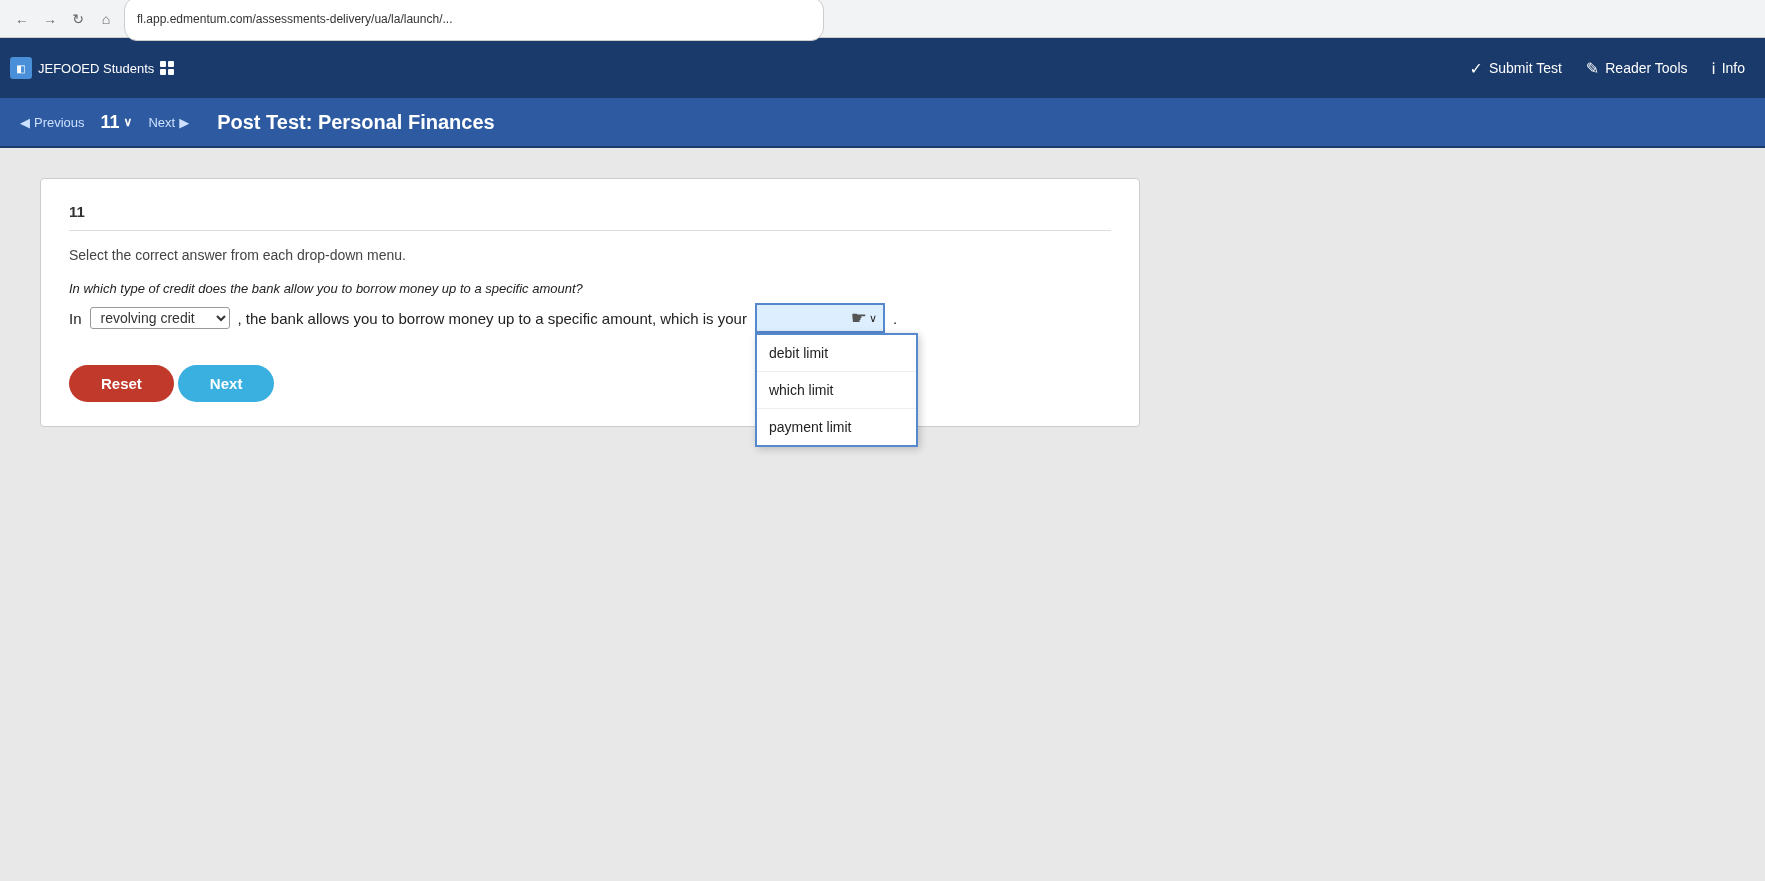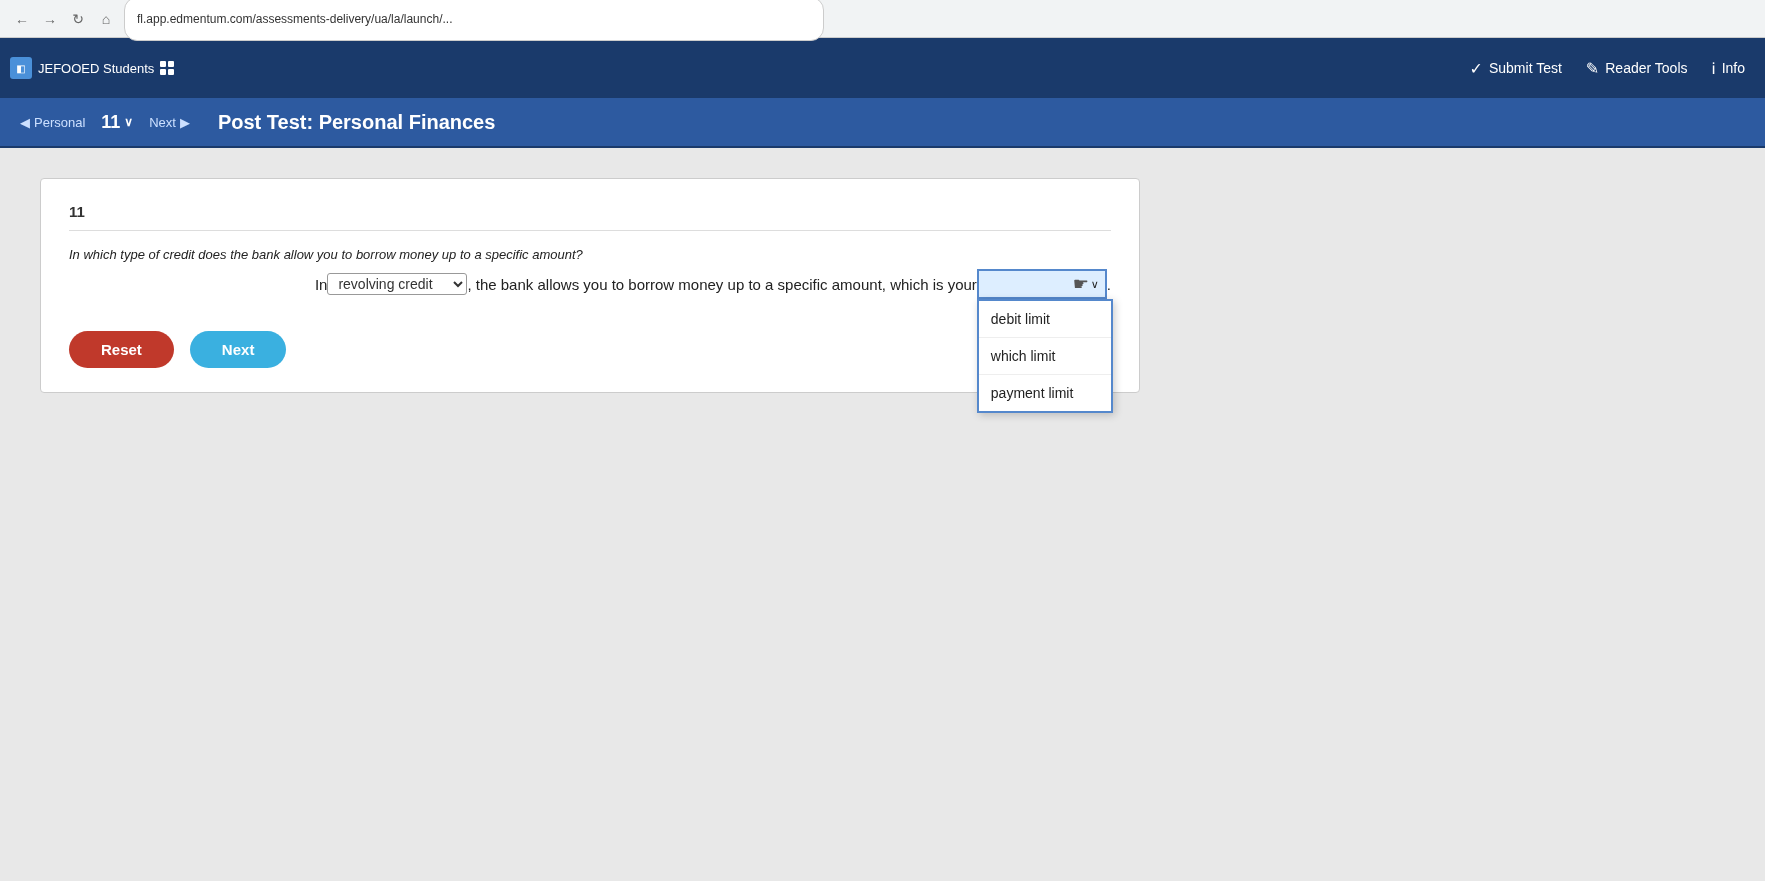--- a/index.html
+++ b/index.html
@@ -192,24 +192,24 @@
       color: #222;
       margin-bottom: 7px;
       font-style: italic;
     }
 
     .question-sentence {
       font-size: 15px;
       color: #222;
       display: flex;
       align-items: center;
+      gap: 8px;
       flex-wrap: wrap;
       margin-bottom: 32px;
       position: relative;
-      justify-content: flex-end;
     }
 
     .dropdown-select {
       border: 1px solid #999;
       border-radius: 3px;
       padding: 1px 6px;
       font-size: 14px;
       background: white;
       cursor: pointer;
       color: #333;
@@ -224,21 +224,21 @@
     }
 
     .dropdown-option:last-child {
       border-bottom: none;
     }
 
     
     .button-row {
       display: flex;
       align-items: center;
-      gap: 16px;
+      gap: 4px;
       margin-top: 10px;
     }
 
     .btn-reset {
       background: #c0392b;
       color: white;
       border: none;
       border-radius: 24px;
       padding: 10px 32px;
       font-size: 15px;
@@ -302,56 +302,57 @@
     <div class="header-action">
       <span class="header-action-icon">ℹ</span>
       <span>Info</span>
     </div>
   </div>
 </div>
 
 <div class="sub-nav">
   <button class="nav-btn">
     <span>◀</span>
-    <span>Personal</span>
+    <span>Previous</span>
   </button>
   <div class="question-number">
     <span>11</span>
     <span style="font-size:12px; cursor:pointer;">∨</span>
   </div>
   <button class="nav-btn">
     <span>Next</span>
     <span>▶</span>
   </button>
   <span class="page-title">Post Test: Personal Finances</span>
 </div>
 
 <div class="main-content">
   <div class="question-card">
     <div class="question-num-badge">11</div>
 
+    <div class="question-instruction">Select the correct answer from each drop-down menu.</div>
 
     <div class="question-text">In which type of credit does the bank allow you to borrow money up to a specific amount?</div>
 
     <div class="question-sentence">
       <span>In</span>
       <select class="dropdown-select">
         <option>revolving credit</option>
         <option>installment credit</option>
         <option>open credit</option>
       </select>
       <span>, the bank allows you to borrow money up to a specific amount, which is your</span>
 
       <div style="position:relative; display:inline-block;">
         <div style="border: 2px solid #5588cc; background:#ddeeff; width:130px; height:30px; display:flex; align-items:center; justify-content:flex-end; padding: 0 6px; cursor:pointer;">
           <span style="font-size:18px; color:#555;">☛</span>
           <span style="font-size:11px; margin-left:2px;">∨</span>
         </div>
 
-        <div style="position:absolute; top:30px; left:0; width:136px; border: 2px solid #5588cc; background:white; box-shadow:2px 2px 8px rgba(0,0,0,0.2); z-index:100;">
+        <div style="position:absolute; top:30px; left:0; width:163px; border: 2px solid #5588cc; background:white; box-shadow:2px 2px 8px rgba(0,0,0,0.2); z-index:100;">
           <div class="dropdown-option">debit limit</div>
           <div class="dropdown-option">which limit</div>
           <div class="dropdown-option">payment limit</div>
         </div>
       </div>
 
       <span class="period-text">.</span>
     </div>
 
     <div class="button-row">

